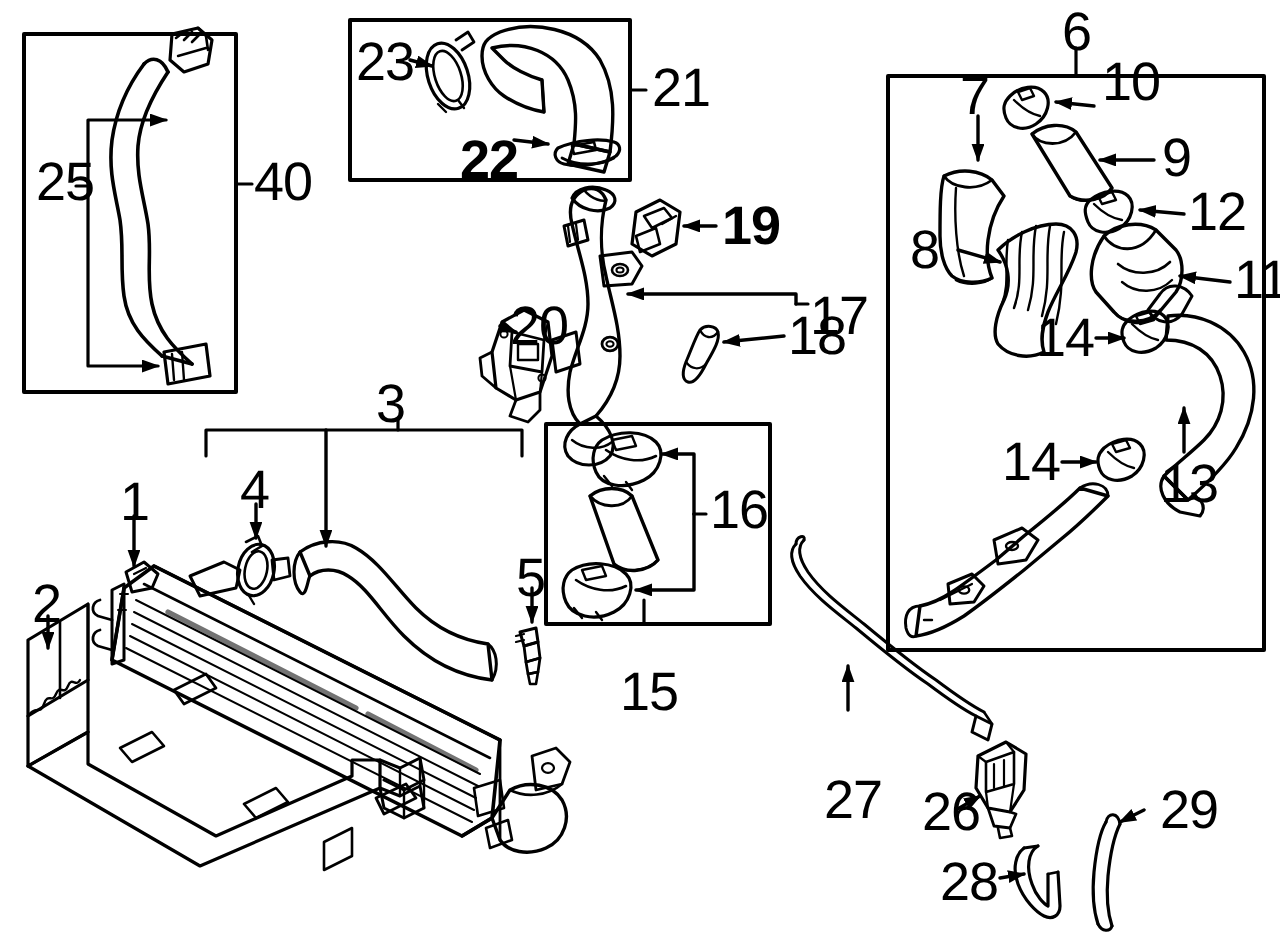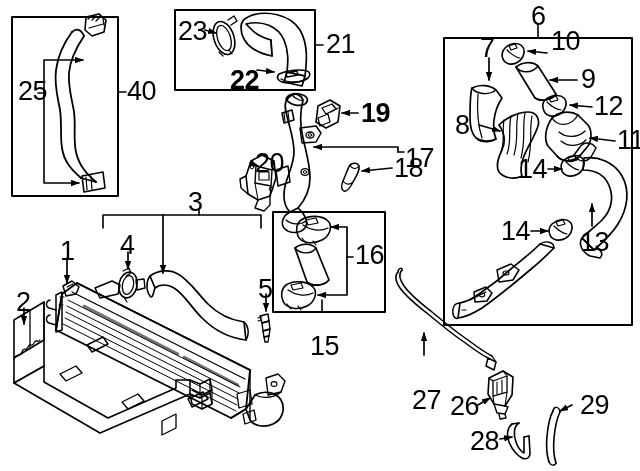--- a/index.html
+++ b/index.html
@@ -410,16 +410,16 @@
 <div class="callout" style="left:355px;top:242px;">16</div>
 <div class="callout" style="left:405px;top:145px;">17</div>
 <div class="callout" style="left:394px;top:155px;">18</div>
 <div class="callout" style="left:361px;top:100px;font-weight:bold;">19</div>
 <div class="callout" style="left:222px;top:150px;margin-left:33px;">20</div>
 <div class="callout" style="left:326px;top:31px;text-align:right;">21</div>
 <div class="callout" style="left:230px;top:67px;font-weight:bold;">22</div>
 <div class="callout" style="left:178px;top:18px;">23</div>
 <div class="callout" style="left:127px;top:78px;">40</div>
 <div class="callout" style="left:18px;top:78px;">25</div>
-<div class="callout" style="left:450px;top:393px;">26</div>
+<div class="callout" style="left:461px;top:393px;">26</div>
 <div class="callout" style="left:412px;top:355px;margin-top:32px;">27</div>
 <div class="callout" style="left:470px;top:428px;">28</div>
 <div class="callout" style="left:580px;top:392px;">29</div>
 
 </body></html>

